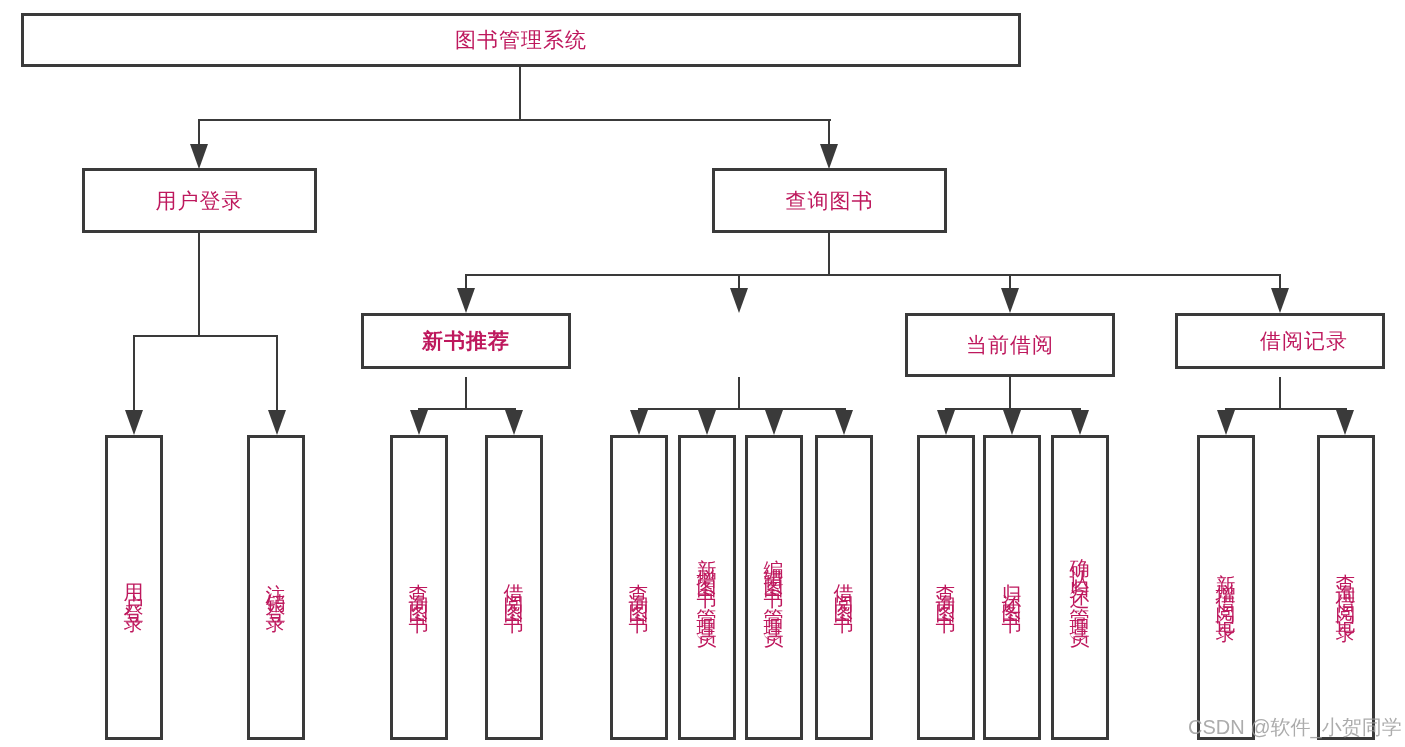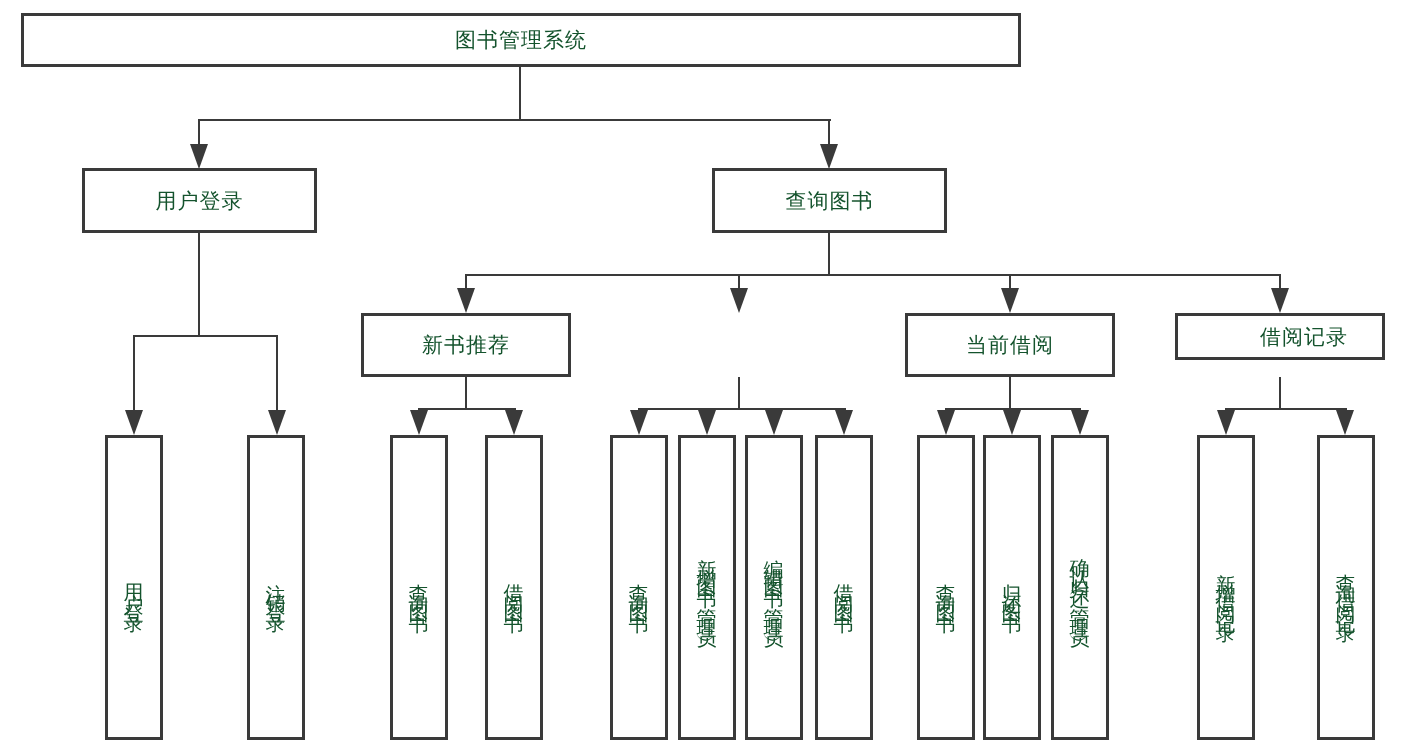--- a/index.html
+++ b/index.html
@@ -12,21 +12,21 @@
     overflow: hidden;
   }
   .node {
     position: absolute;
     box-sizing: border-box;
     border: 3px solid #3a3a3a;
     background: #ffffff;
     display: flex;
     align-items: center;
     justify-content: center;
-    color: #14532d;
+    color: #be185d;
     font-size: 21px;
     letter-spacing: 1px;
     text-align: center;
   }
   .vnode {
     writing-mode: vertical-lr;
     text-orientation: mixed;
     font-size: 20px;
     letter-spacing: 10px;
     line-height: 1;
@@ -78,23 +78,23 @@
   <div class="hline" style="left:465px; top:274px; width:816px;"></div>
   <div class="vline" style="left:465px; top:275px; height:14px;"></div>
   <div class="arrow" style="left:457px; top:288px;"></div>
   <div class="vline" style="left:738px; top:275px; height:14px;"></div>
   <div class="arrow" style="left:730px; top:288px;"></div>
   <div class="vline" style="left:1009px; top:275px; height:14px;"></div>
   <div class="arrow" style="left:1001px; top:288px;"></div>
   <div class="vline" style="left:1279px; top:275px; height:14px;"></div>
   <div class="arrow" style="left:1271px; top:288px;"></div>
 
-  <div class="node" style="left:361px; top:313px; width:210px; height:64px;">新书推荐</div>
+  <div class="node" style="left:361px; top:313px; width:210px; height:56px;font-weight:bold;">新书推荐</div>
   <div class="node" style="left:905px; top:313px; width:210px; height:64px;text-align:center;">当前借阅</div>
-  <div class="node" style="left:1175px; top:313px; width:210px; height:47px;padding-left:48px;">借阅记录</div>
+  <div class="node" style="left:1175px; top:313px; width:210px; height:56px;padding-left:48px;">借阅记录</div>
 
   <div class="vline" style="left:465px; top:377px; height:32px;"></div>
   <div class="hline" style="left:418px; top:408px; width:98px;"></div>
   <div class="vline" style="left:418px; top:409px; height:2px;"></div>
   <div class="arrow" style="left:410px; top:410px;"></div>
   <div class="vline" style="left:513px; top:409px; height:2px;"></div>
   <div class="arrow" style="left:505px; top:410px;"></div>
 
   <div class="vline" style="left:738px; top:377px; height:32px;"></div>
   <div class="hline" style="left:638px; top:408px; width:208px;"></div>
@@ -134,14 +134,15 @@
   <div class="node vnode" style="left:745px; top:435px; width:58px; height:305px;">编辑图书（管理员）</div>
   <div class="node vnode" style="left:815px; top:435px; width:58px; height:305px;">借阅图书</div>
 
   <div class="node vnode" style="left:917px; top:435px; width:58px; height:305px;">查询图书</div>
   <div class="node vnode" style="left:983px; top:435px; width:58px; height:305px;">归还图书</div>
   <div class="node vnode" style="left:1051px; top:435px; width:58px; height:305px;">确认归还（管理员）</div>
 
   <div class="node vnode" style="left:1197px; top:435px; width:58px; height:305px;">新增借阅记录</div>
   <div class="node vnode" style="left:1317px; top:435px; width:58px; height:305px;">查询借阅记录</div>
 
+  <div class="watermark">CSDN @软件_小贺同学</div>
 
 </div>
 
 </body></html>

